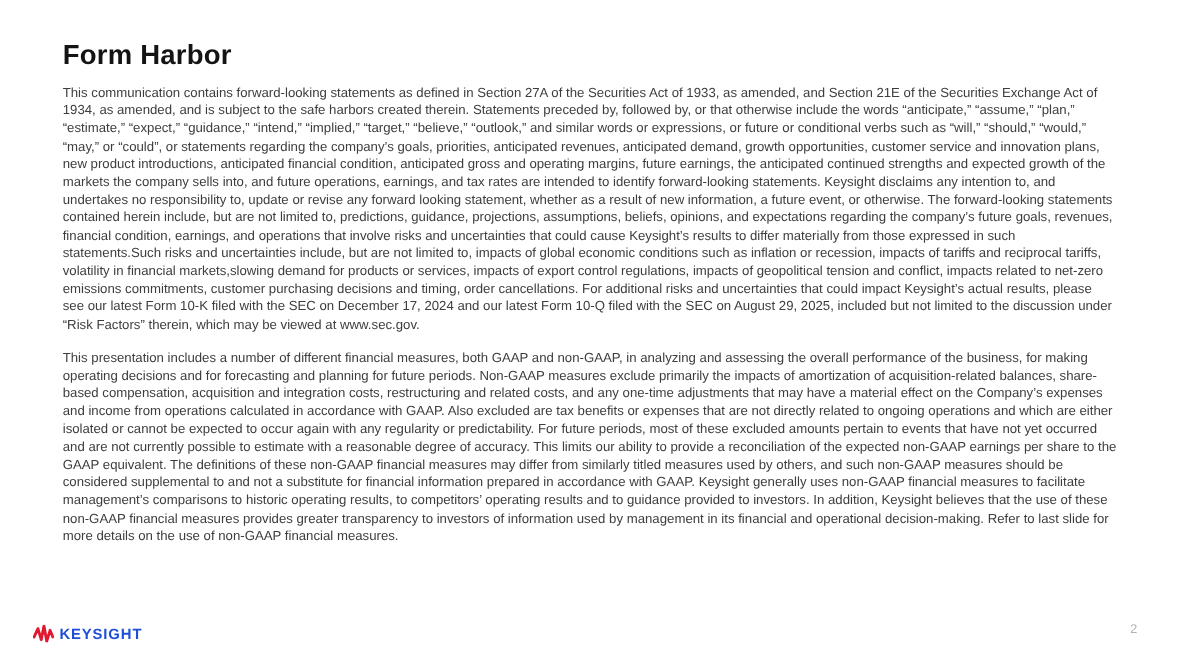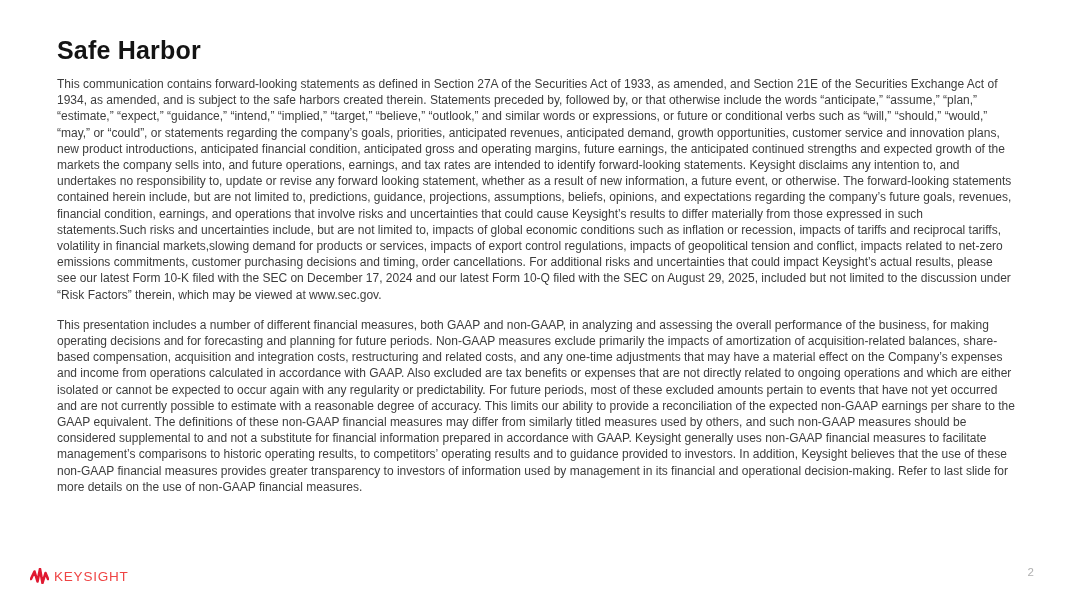--- a/index.html
+++ b/index.html
@@ -44,38 +44,38 @@
     top: 568px;
     display: flex;
     align-items: center;
     gap: 5px;
   }
   .spark-icon {
     display: block;
   }
   .wordmark {
     font-size: 13.5px;
-    font-weight: 400;
+    font-weight: 700;
     letter-spacing: 0.8px;
-    color: #ef4444;
+    color: #1d4ed8;
   }
   .page-number {
     position: absolute;
     right: 46px;
     top: 566px;
     font-size: 11.5px;
     color: #b0b0b0;
   }
 </style>
 </head>
 <body>
 
 <div class="slide">
 
-  <h1 class="slide-title">Safe Harbor</h1>
+  <h1 class="slide-title">Form Harbor</h1>
 
   <div class="body-copy">
     <p>This communication contains forward-looking statements as defined in Section 27A of the Securities Act of 1933, as amended, and Section 21E of the Securities Exchange Act of 1934, as amended, and is subject to the safe harbors created therein. Statements preceded by, followed by, or that otherwise include the words “anticipate,” “assume,” “plan,” “estimate,” “expect,” “guidance,” “intend,” “implied,” “target,” “believe,” “outlook,” and similar words or expressions, or future or conditional verbs such as “will,” “should,” “would,” “may,” or “could”, or statements regarding the company’s goals, priorities, anticipated revenues, anticipated demand, growth opportunities, customer service and innovation plans, new product introductions, anticipated financial condition, anticipated gross and operating margins, future earnings, the anticipated continued strengths and expected growth of the markets the company sells into, and future operations, earnings, and tax rates are intended to identify forward-looking statements. Keysight disclaims any intention to, and undertakes no responsibility to, update or revise any forward looking statement, whether as a result of new information, a future event, or otherwise. The forward-looking statements contained herein include, but are not limited to, predictions, guidance, projections, assumptions, beliefs, opinions, and expectations regarding the company’s future goals, revenues, financial condition, earnings, and operations that involve risks and uncertainties that could cause Keysight’s results to differ materially from those expressed in such statements.Such risks and uncertainties include, but are not limited to, impacts of global economic conditions such as inflation or recession, impacts of tariffs and reciprocal tariffs, volatility in financial markets,slowing demand for products or services, impacts of export control regulations, impacts of geopolitical tension and conflict, impacts related to net-zero emissions commitments, customer purchasing decisions and timing, order cancellations. For additional risks and uncertainties that could impact Keysight’s actual results, please see our latest Form 10-K filed with the SEC on December 17, 2024 and our latest Form 10-Q filed with the SEC on August 29, 2025, included but not limited to the discussion under “Risk Factors” therein, which may be viewed at www.sec.gov.</p>
     <p>This presentation includes a number of different financial measures, both GAAP and non-GAAP, in analyzing and assessing the overall performance of the business, for making operating decisions and for forecasting and planning for future periods. Non-GAAP measures exclude primarily the impacts of amortization of acquisition-related balances, share-based compensation, acquisition and integration costs, restructuring and related costs, and any one-time adjustments that may have a material effect on the Company’s expenses and income from operations calculated in accordance with GAAP. Also excluded are tax benefits or expenses that are not directly related to ongoing operations and which are either isolated or cannot be expected to occur again with any regularity or predictability. For future periods, most of these excluded amounts pertain to events that have not yet occurred and are not currently possible to estimate with a reasonable degree of accuracy. This limits our ability to provide a reconciliation of the expected non-GAAP earnings per share to the GAAP equivalent. The definitions of these non-GAAP financial measures may differ from similarly titled measures used by others, and such non-GAAP measures should be considered supplemental to and not a substitute for financial information prepared in accordance with GAAP. Keysight generally uses non-GAAP financial measures to facilitate management’s comparisons to historic operating results, to competitors’ operating results and to guidance provided to investors. In addition, Keysight believes that the use of these non-GAAP financial measures provides greater transparency to investors of information used by management in its financial and operational decision-making. Refer to last slide for more details on the use of non-GAAP financial measures.</p>
   </div>
 
   <div class="footer-logo">
     <svg class="spark-icon" width="19" height="16" viewBox="0 0 19 16">
       <polyline points="1,11 4.5,3.5 7.5,13.5 10,1 12.5,15 15.5,5 18,11" fill="none" stroke="#e01931" stroke-width="2.6" stroke-linecap="round" stroke-linejoin="round"></polyline>
     </svg>

